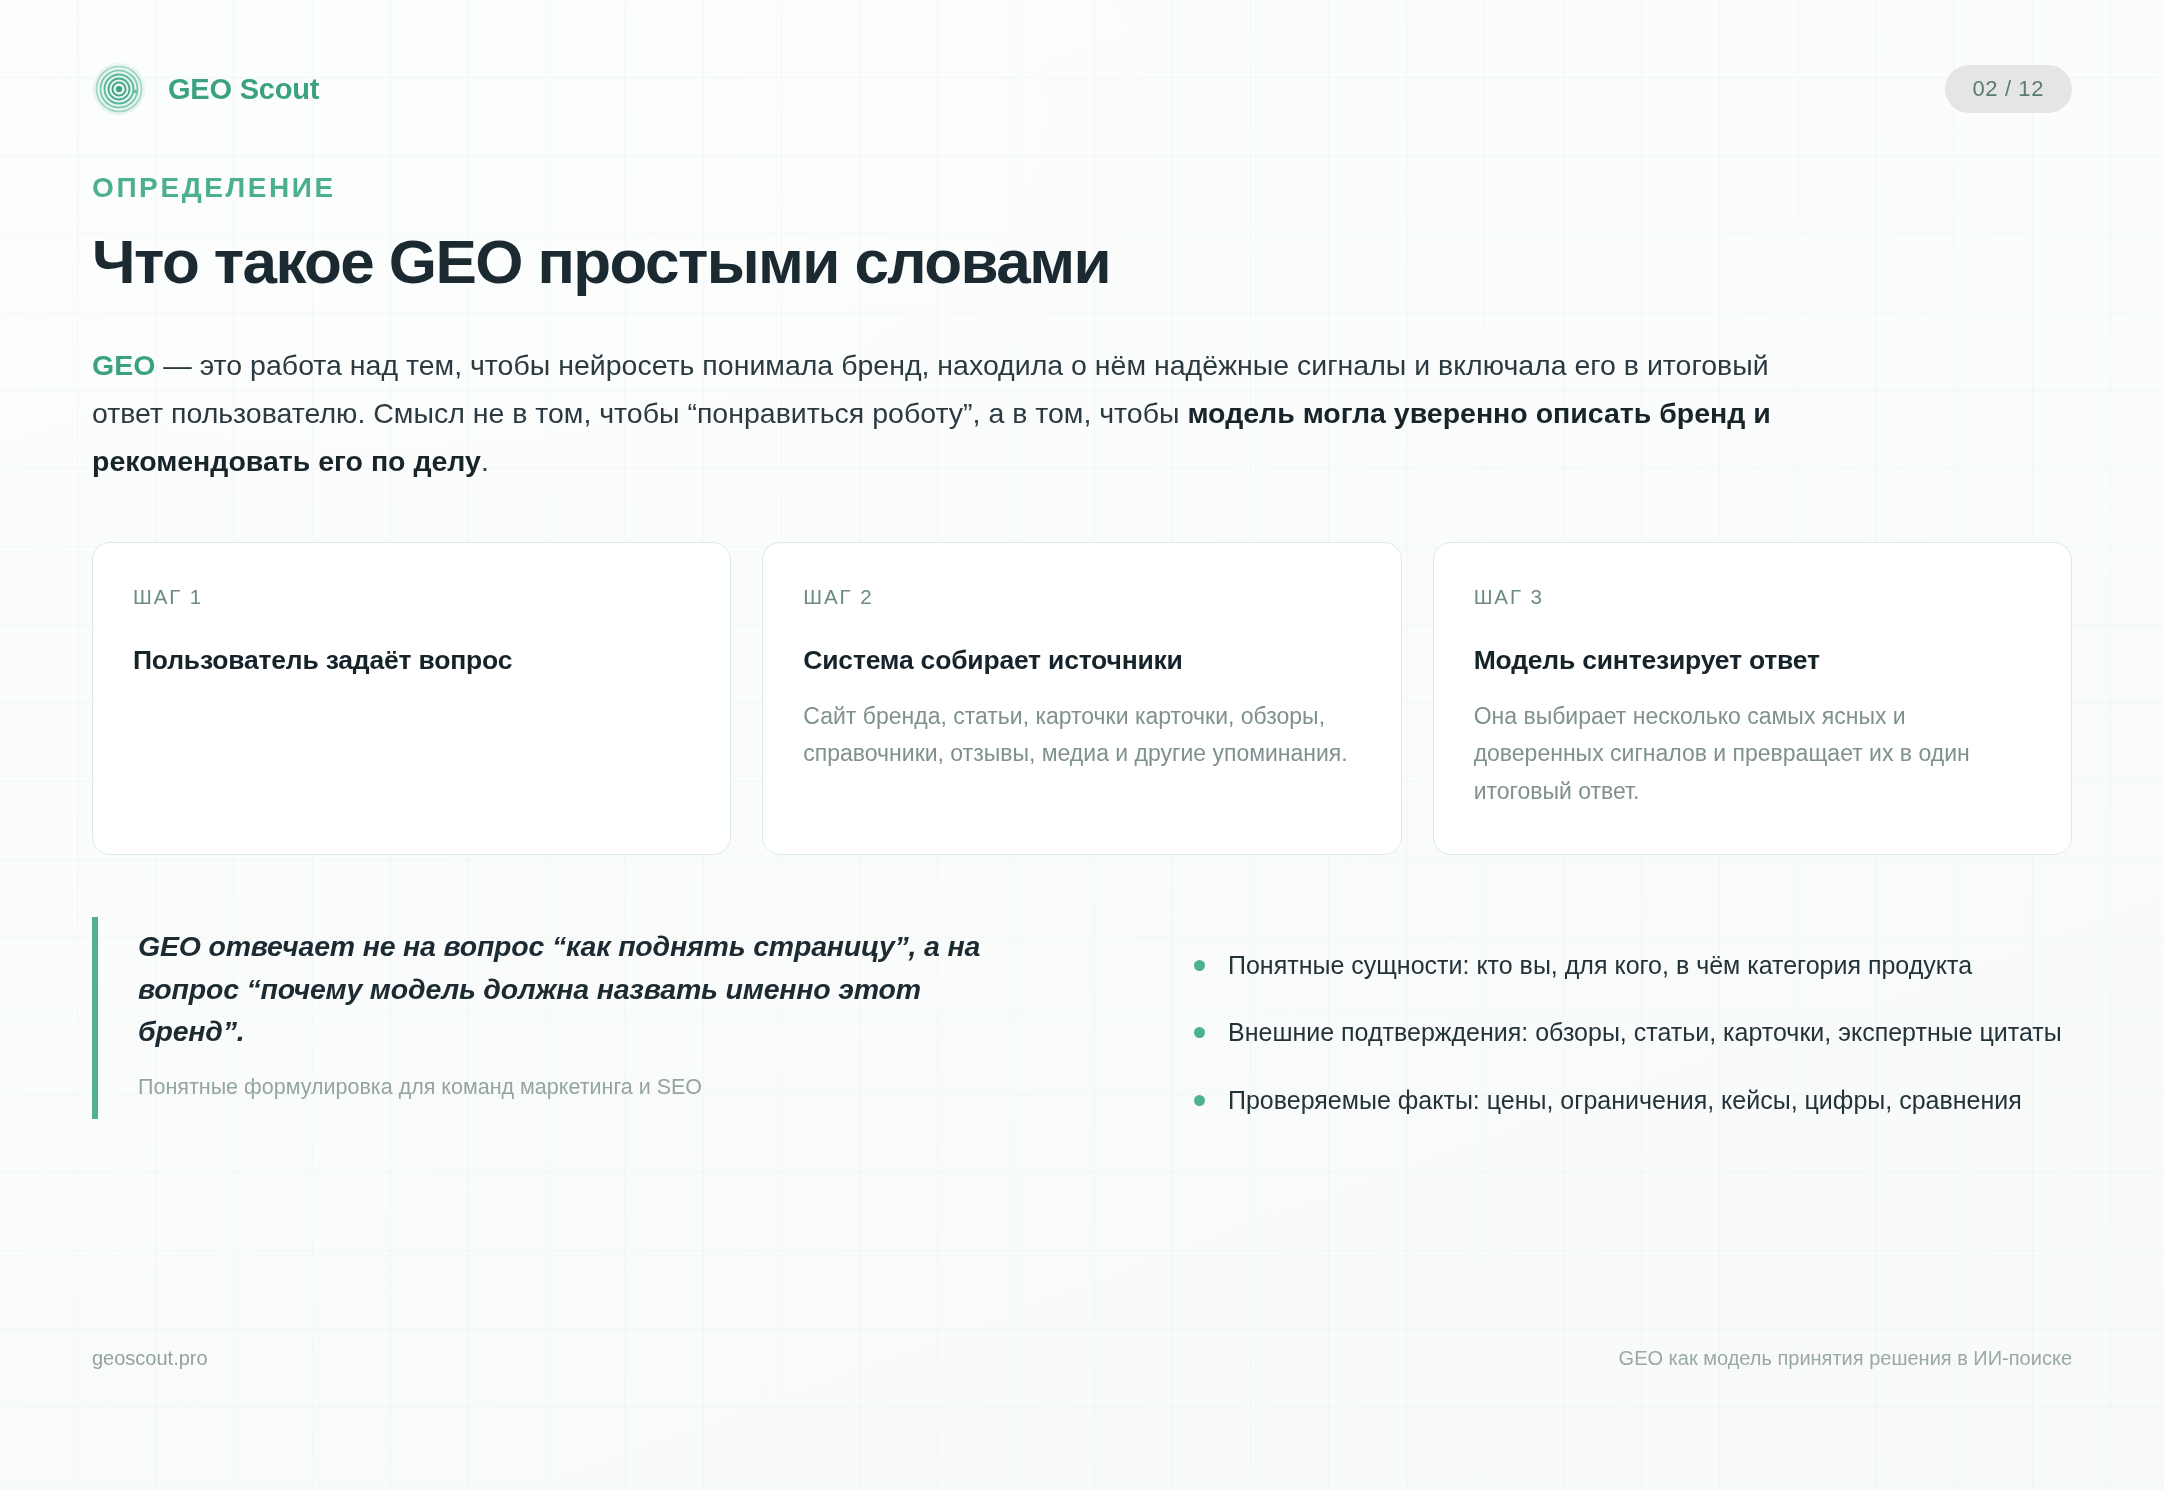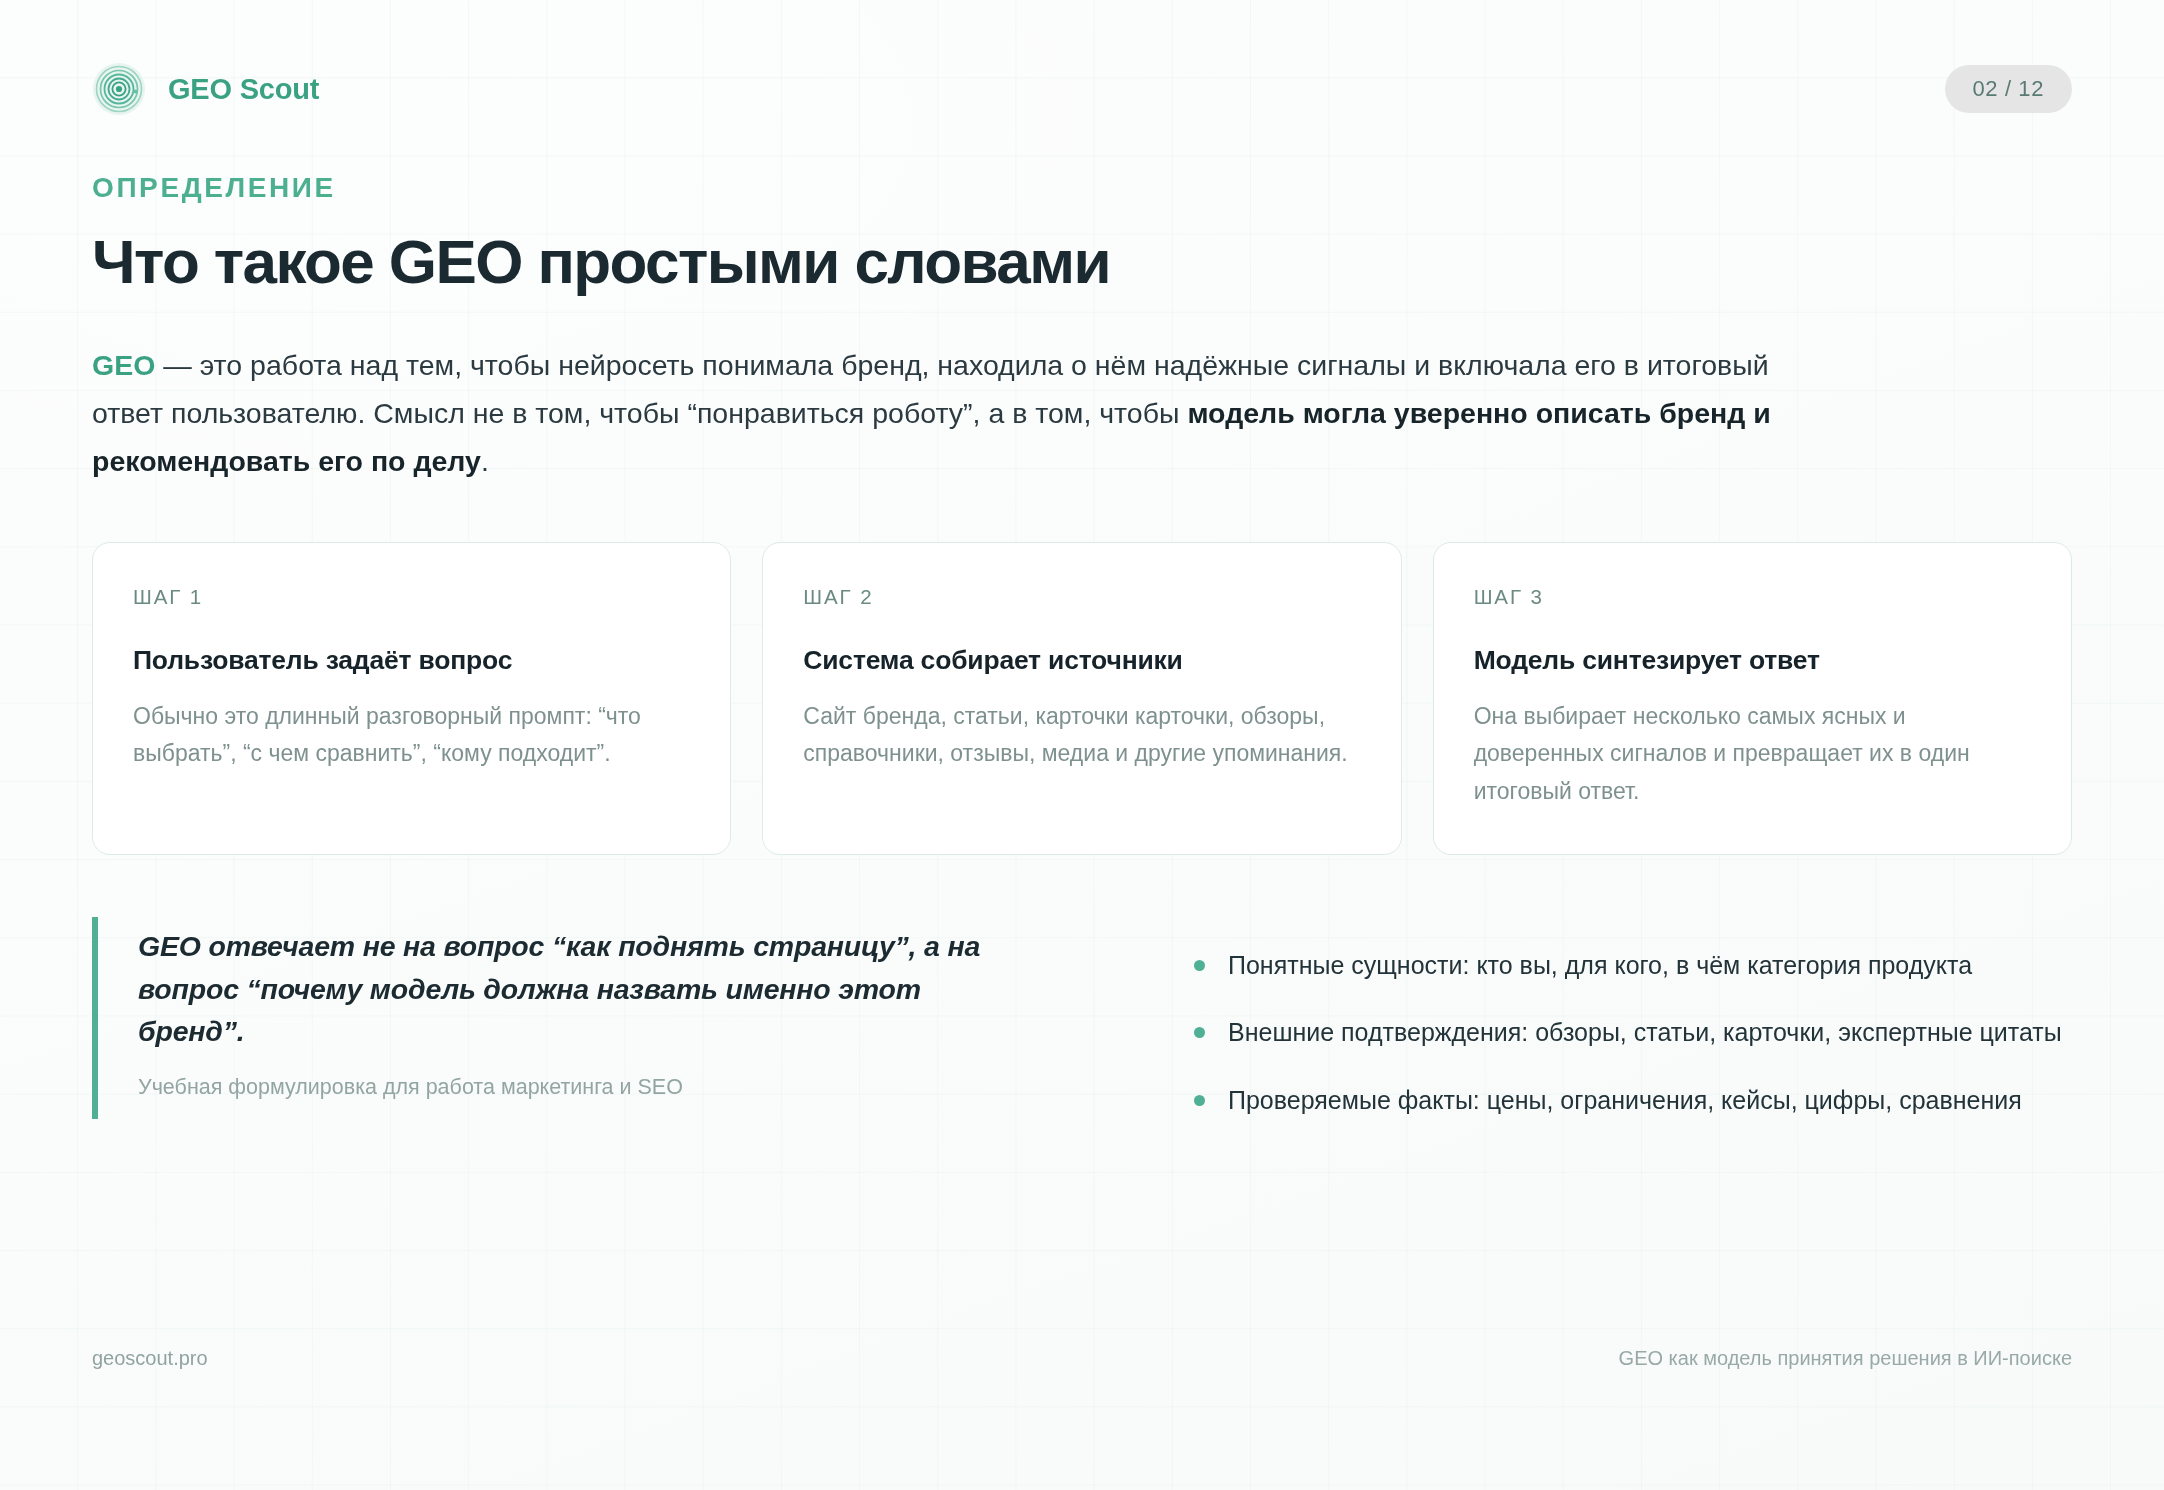--- a/index.html
+++ b/index.html
@@ -257,39 +257,38 @@
   <h1 class="title">Что такое GEO простыми словами</h1>
 
   <p class="intro">
     <span class="accent">GEO</span><span> — это работа над тем, чтобы нейросеть понимала бренд, находила о нём надёжные сигналы и включала его в итоговый ответ пользователю. Смысл не в том, чтобы “понравиться роботу”, а в том, чтобы </span><span class="strong">модель могла уверенно описать бренд и рекомендовать его по делу</span><span>.</span>
   </p>
 
   <div class="cards">
     <div class="card">
       <div class="card-step">ШАГ 1</div>
       <div class="card-title">Пользователь задаёт вопрос</div>
-      <div class="card-text">Обычно это длинный разговорный промпт: “что выбрать”, “с чем сравнить”, “кому подходит”.</div>
     </div>
     <div class="card">
       <div class="card-step">ШАГ 2</div>
       <div class="card-title">Система собирает источники</div>
       <div class="card-text">Сайт бренда, статьи, карточки карточки, обзоры, справочники, отзывы, медиа и другие упоминания.</div>
     </div>
     <div class="card">
       <div class="card-step">ШАГ 3</div>
       <div class="card-title">Модель синтезирует ответ</div>
       <div class="card-text">Она выбирает несколько самых ясных и доверенных сигналов и превращает их в один итоговый ответ.</div>
     </div>
   </div>
 
   <div class="bottom">
 
     <div class="quote">
       <div class="quote-text">GEO отвечает не на вопрос “как поднять страницу”, а на вопрос “почему модель должна назвать именно этот бренд”.</div>
-      <div class="quote-caption">Учебная формулировка для работа маркетинга и SEO</div>
+      <div class="quote-caption">Понятные формулировка для команд маркетинга и SEO</div>
     </div>
 
     <div class="helps">
       <ul class="helps-list">
         <li>
           <span class="bullet"></span>
           <span>Понятные сущности: кто вы, для кого, в чём категория продукта</span>
         </li>
         <li>
           <span class="bullet"></span>

